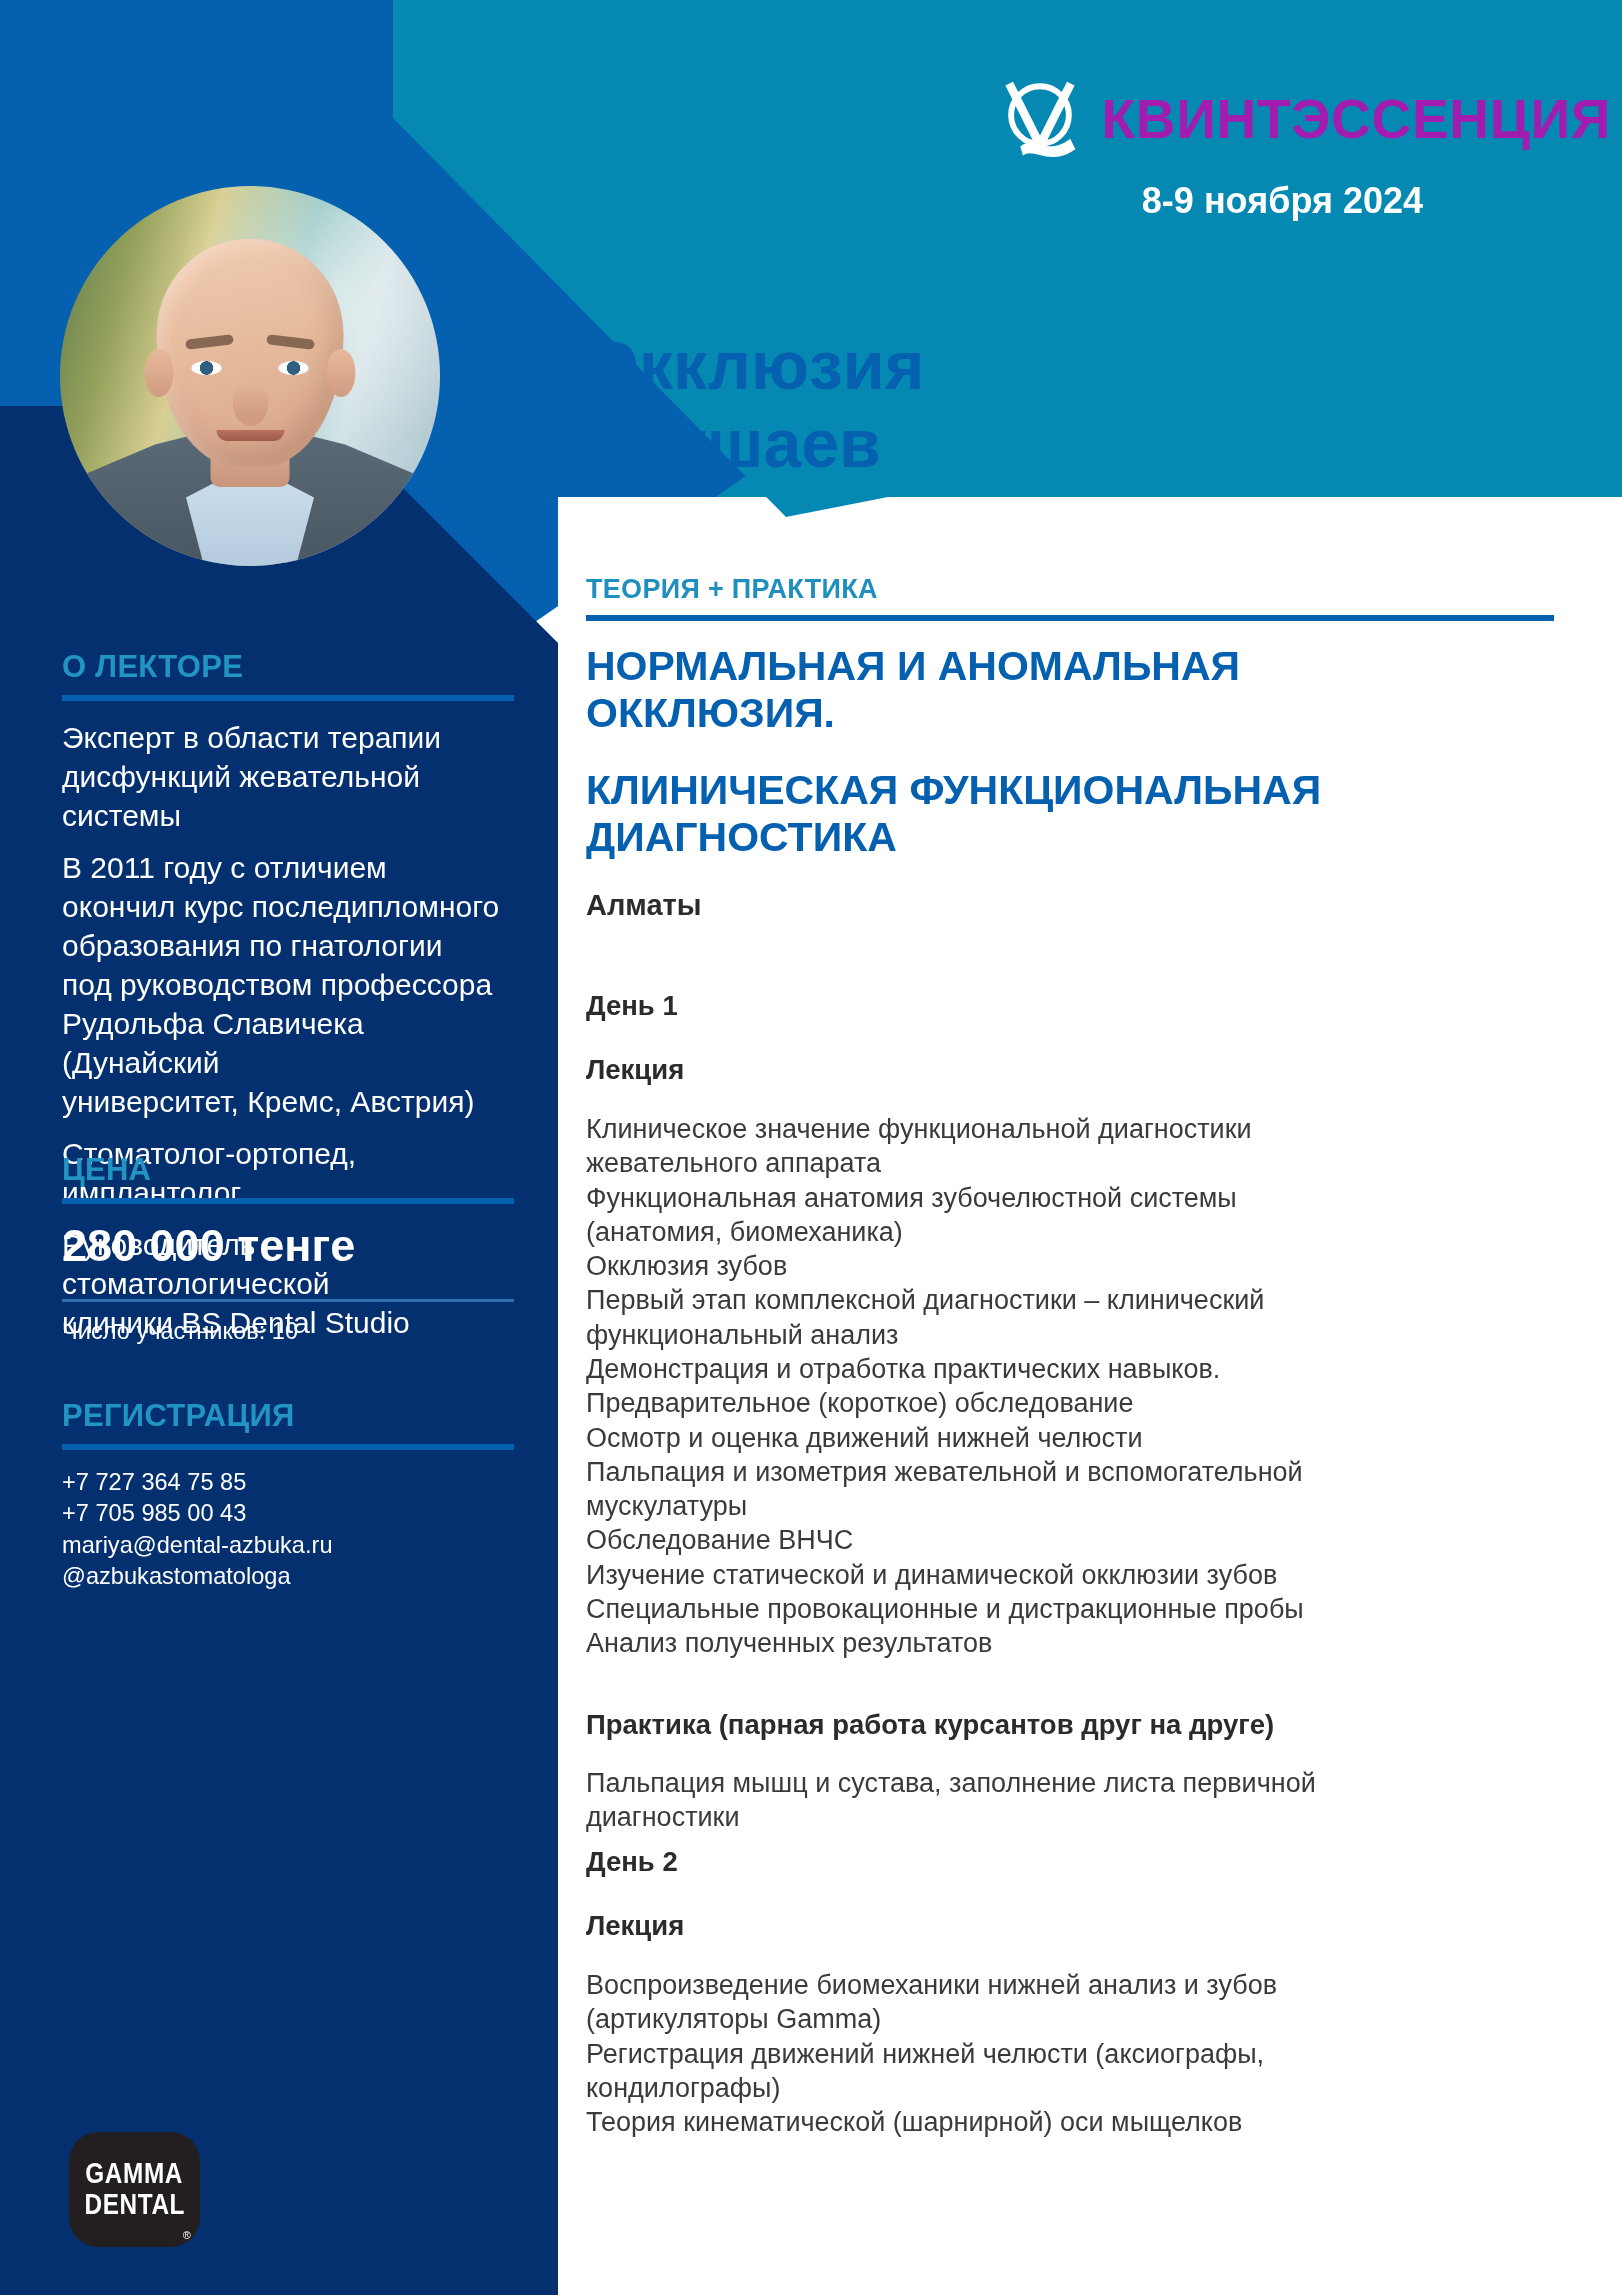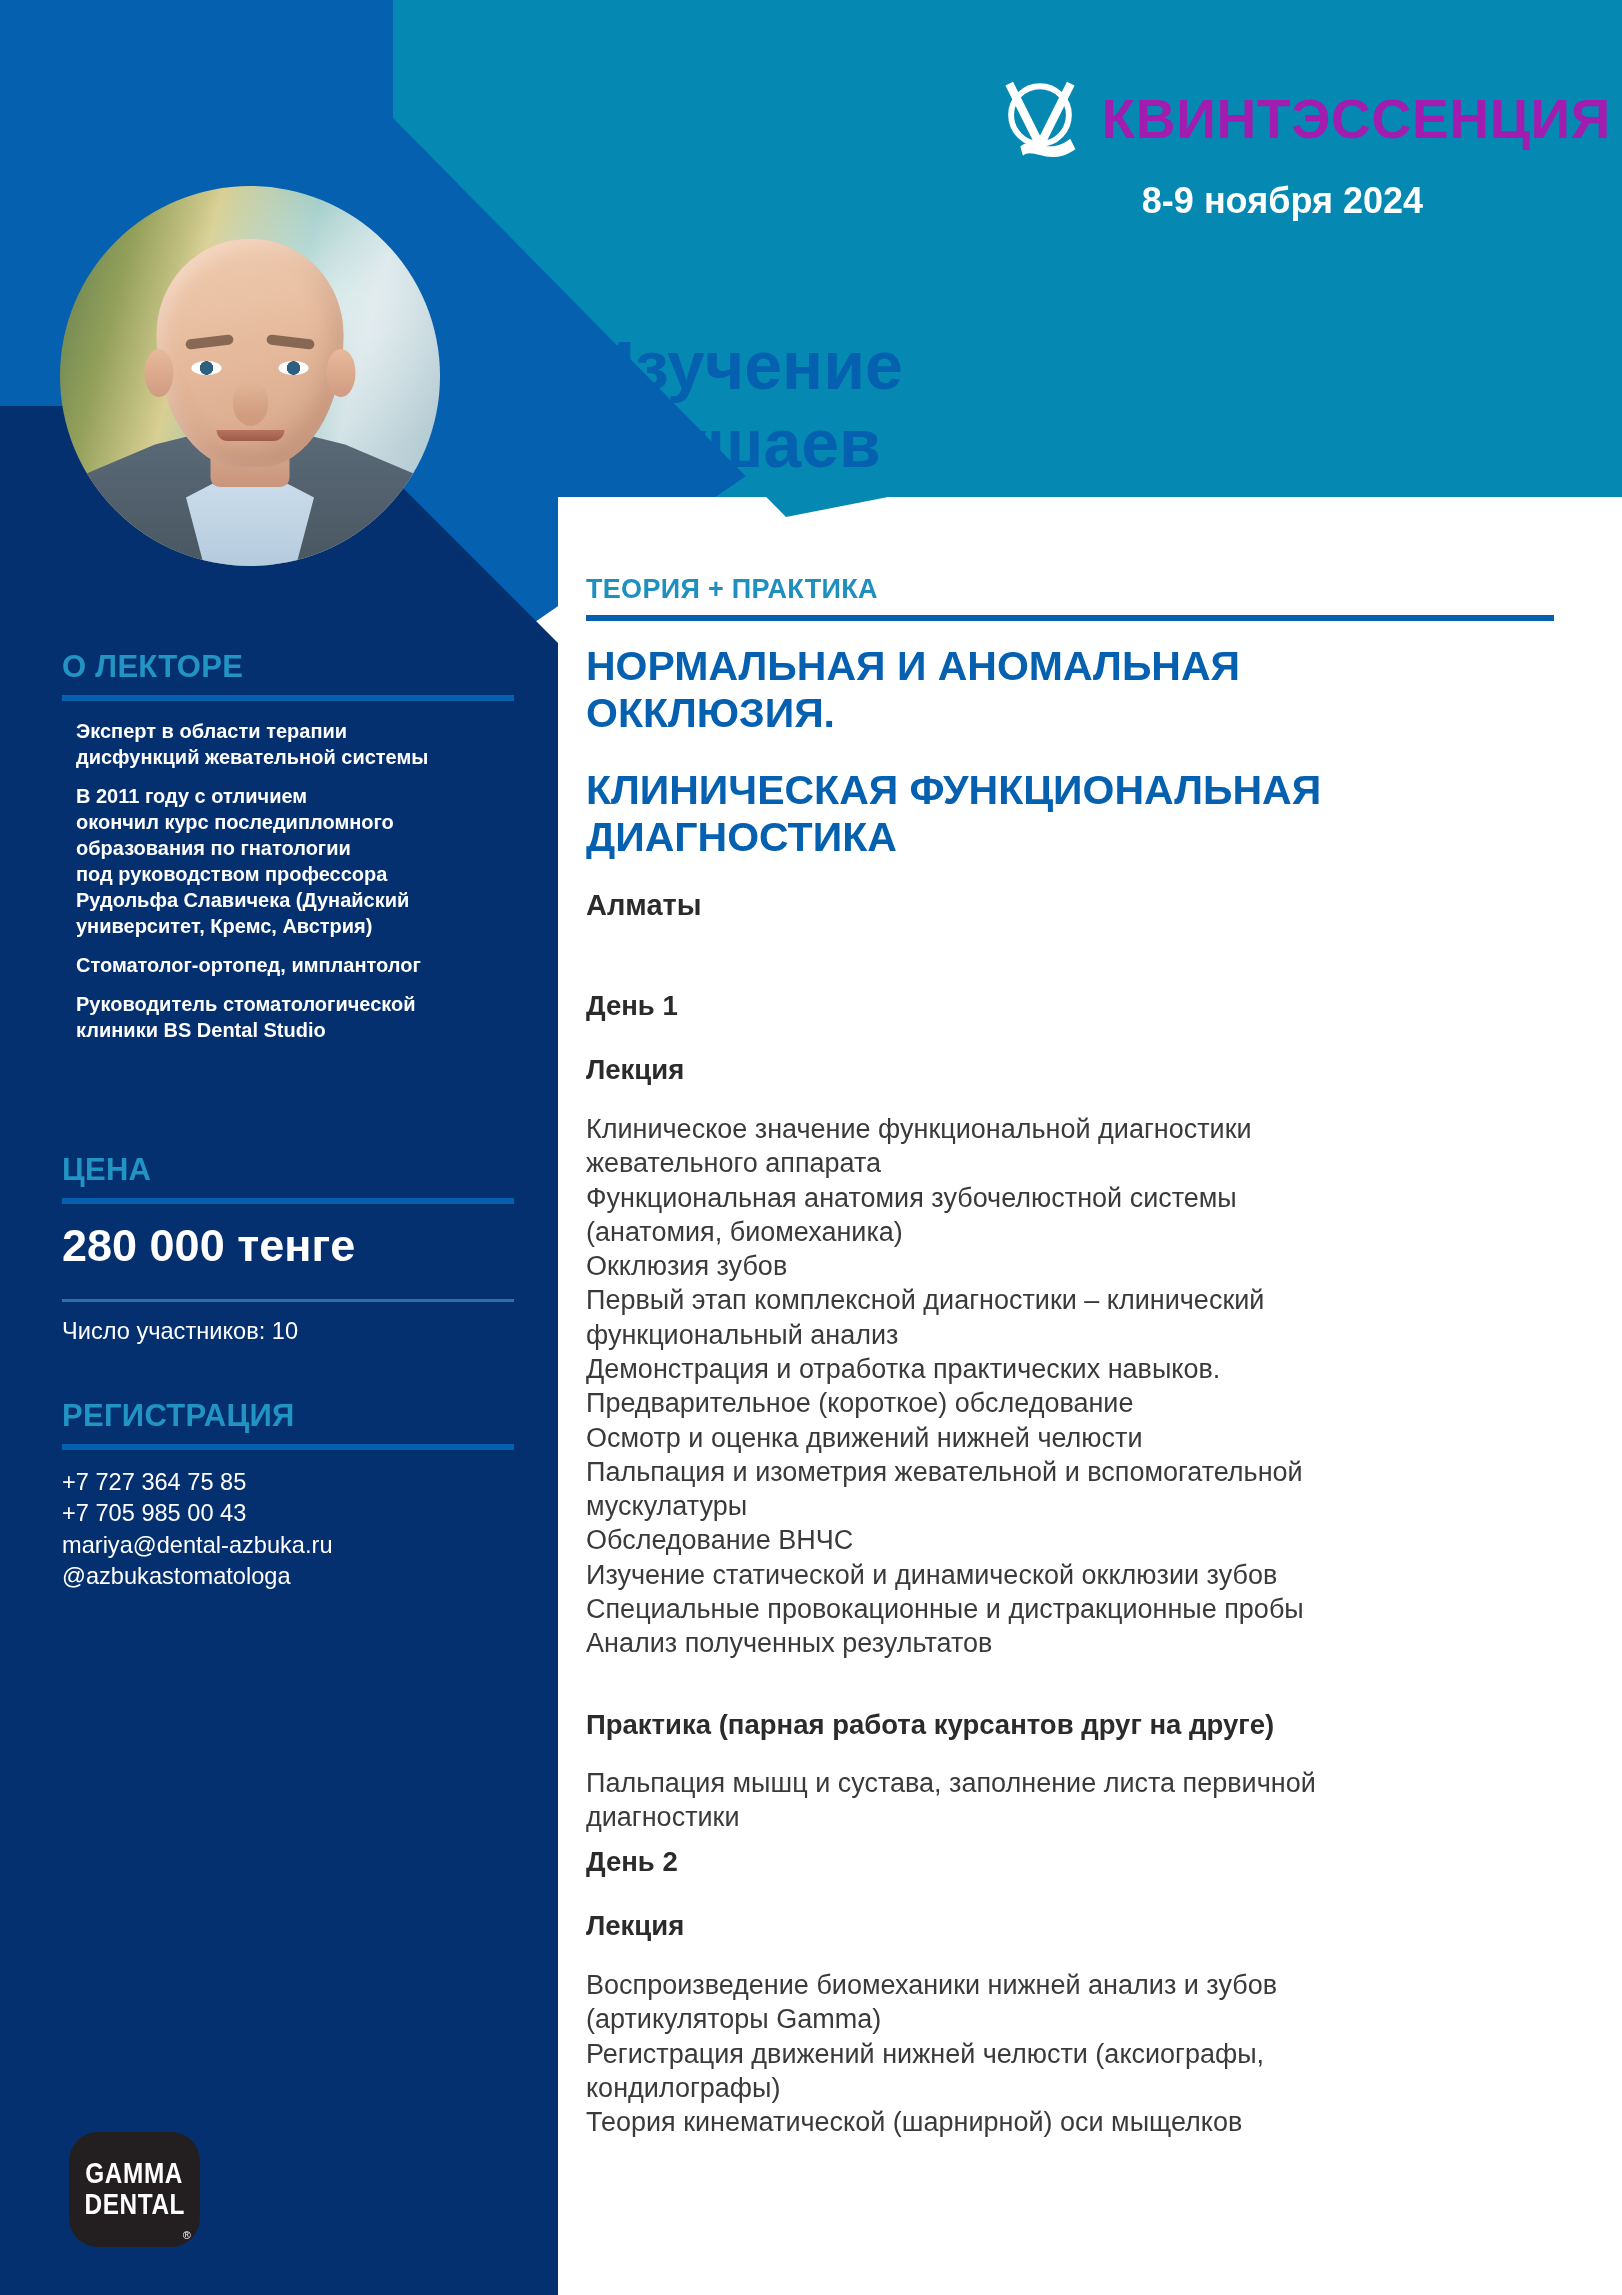--- a/index.html
+++ b/index.html
@@ -101,22 +101,22 @@
 
   
   .sidebar{position:absolute;left:62px;top:0;width:452px;}
   .side-h{
     color:var(--accent,#2294c4);font-size:31px;font-weight:700;
     letter-spacing:0.3px;line-height:1;margin:0 0 13px 0;
   }
   .rule{height:5.9px;background:var(--blue,#0560b0);width:100%;margin-bottom:17px;}
   .rule.thin{height:2.6px;background:#2e6fae;margin:0 0 14.4px 0;}
   .side-p{
-    color:#ffffff;font-size:20px;line-height:1.30;margin:0 0 13px 14px;
-    font-weight:700;
+    color:#ffffff;font-size:30px;line-height:1.30;margin:0 0 13px 0;
+    font-weight:400;
   }
   .price{color:#ffffff;font-size:45px;font-weight:700;margin:2.6px 0 29px 0;line-height:1.1;}
   .seats{color:#ffffff;font-size:23.6px;margin:0 0 38px 0;line-height:1.3;}
   .contact{color:#ffffff;font-size:23.6px;line-height:1.33;margin:0;}
   .sec{position:absolute;left:0;width:452px;}
 
   
   .gamma{
     position:absolute;left:69px;top:2132px;width:131px;height:115px;
     background:#231f20;display:flex;flex-direction:column;
@@ -237,21 +237,21 @@
 
   <div class="gamma">
     <div class="gamma-t">GAMMA</div>
     <div class="gamma-t">DENTAL</div>
     <span class="gamma-r">®</span>
   </div>
 
   <div class="main">
 
     <div class="blk" style="top:327px;">
-      <div class="speaker">Изучение</div>
+      <div class="speaker">Окклюзия</div>
       <div class="speaker">Бекшаев</div>
     </div>
 
     <div class="blk" style="top:576px;">
       <div class="kicker">ТЕОРИЯ + ПРАКТИКА</div>
       <div class="kicker-rule"></div>
       <div class="title">НОРМАЛЬНАЯ И АНОМАЛЬНАЯ</div>
       <div class="title" style="margin-top:0">ОККЛЮЗИЯ.</div>
       <div class="title">КЛИНИЧЕСКАЯ ФУНКЦИОНАЛЬНАЯ</div>
       <div class="title" style="margin-top:0">ДИАГНОСТИКА</div>

